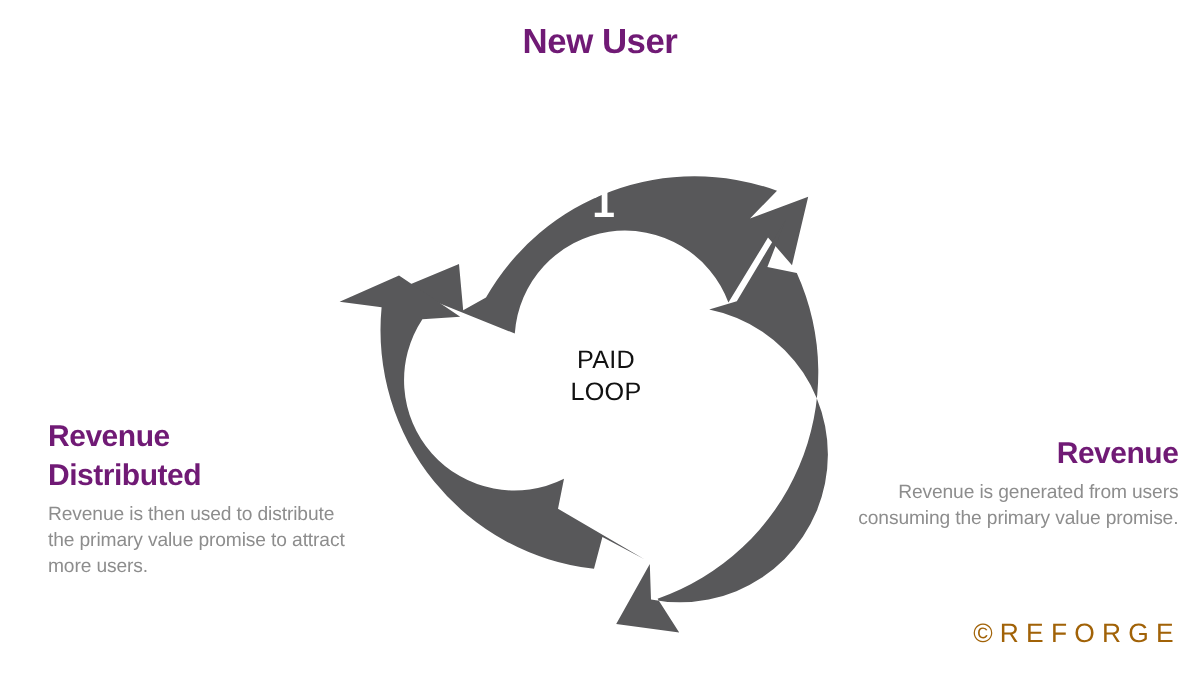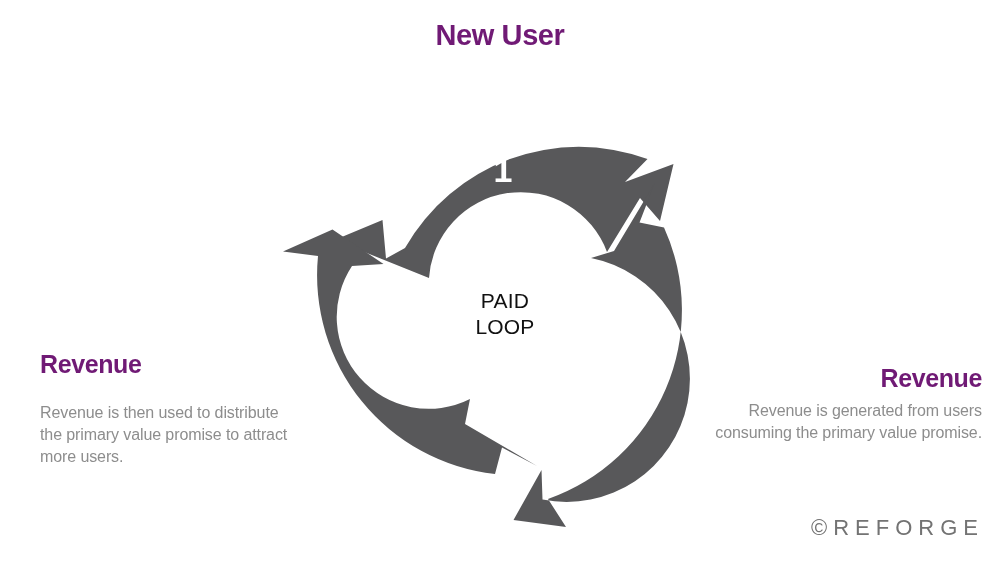--- a/index.html
+++ b/index.html
@@ -58,21 +58,21 @@
     width: 262px;
     text-align: left;
   }
   #left-block .block-title {
     font-size: 25px;
     line-height: 32px;
   }
   #left-block .block-desc {
     font-size: 16px;
     line-height: 22px;
-    margin-top: 22px;
+    margin-top: 6px;
   }
 
   
   #right-block {
     position: absolute;
     right: 18px;
     top: 362px;
     width: 290px;
     text-align: right;
   }
@@ -131,38 +131,39 @@
     font-size: 21px;
     line-height: 26px;
     letter-spacing: 0.2px;
   }
 
   
   #watermark {
     position: absolute;
     right: 16px;
     bottom: 22px;
-    color: #737373;
+    color: #a16207;
     font-size: 22px;
     font-weight: 400;
     letter-spacing: 6px;
     white-space: nowrap;
   }
 </style>
 </head>
 <body>
 
 <div id="canvas">
 
   <div id="top-block">
     <div class="block-title">New User</div>
   </div>
 
   <div id="left-block">
     <div class="block-title">Revenue</div>
+    <div class="block-title">Distributed</div>
     <div class="block-desc">Revenue is then used to distribute the primary value promise to attract more users.</div>
   </div>
 
   <div id="right-block">
     <div class="block-title">Revenue</div>
     <div class="block-desc">Revenue is generated from users consuming the primary value promise.</div>
   </div>
 
   <div id="ring-wrap">
     <svg id="ring-svg" viewBox="0 0 492 492" xmlns="http://www.w3.org/2000/svg">

